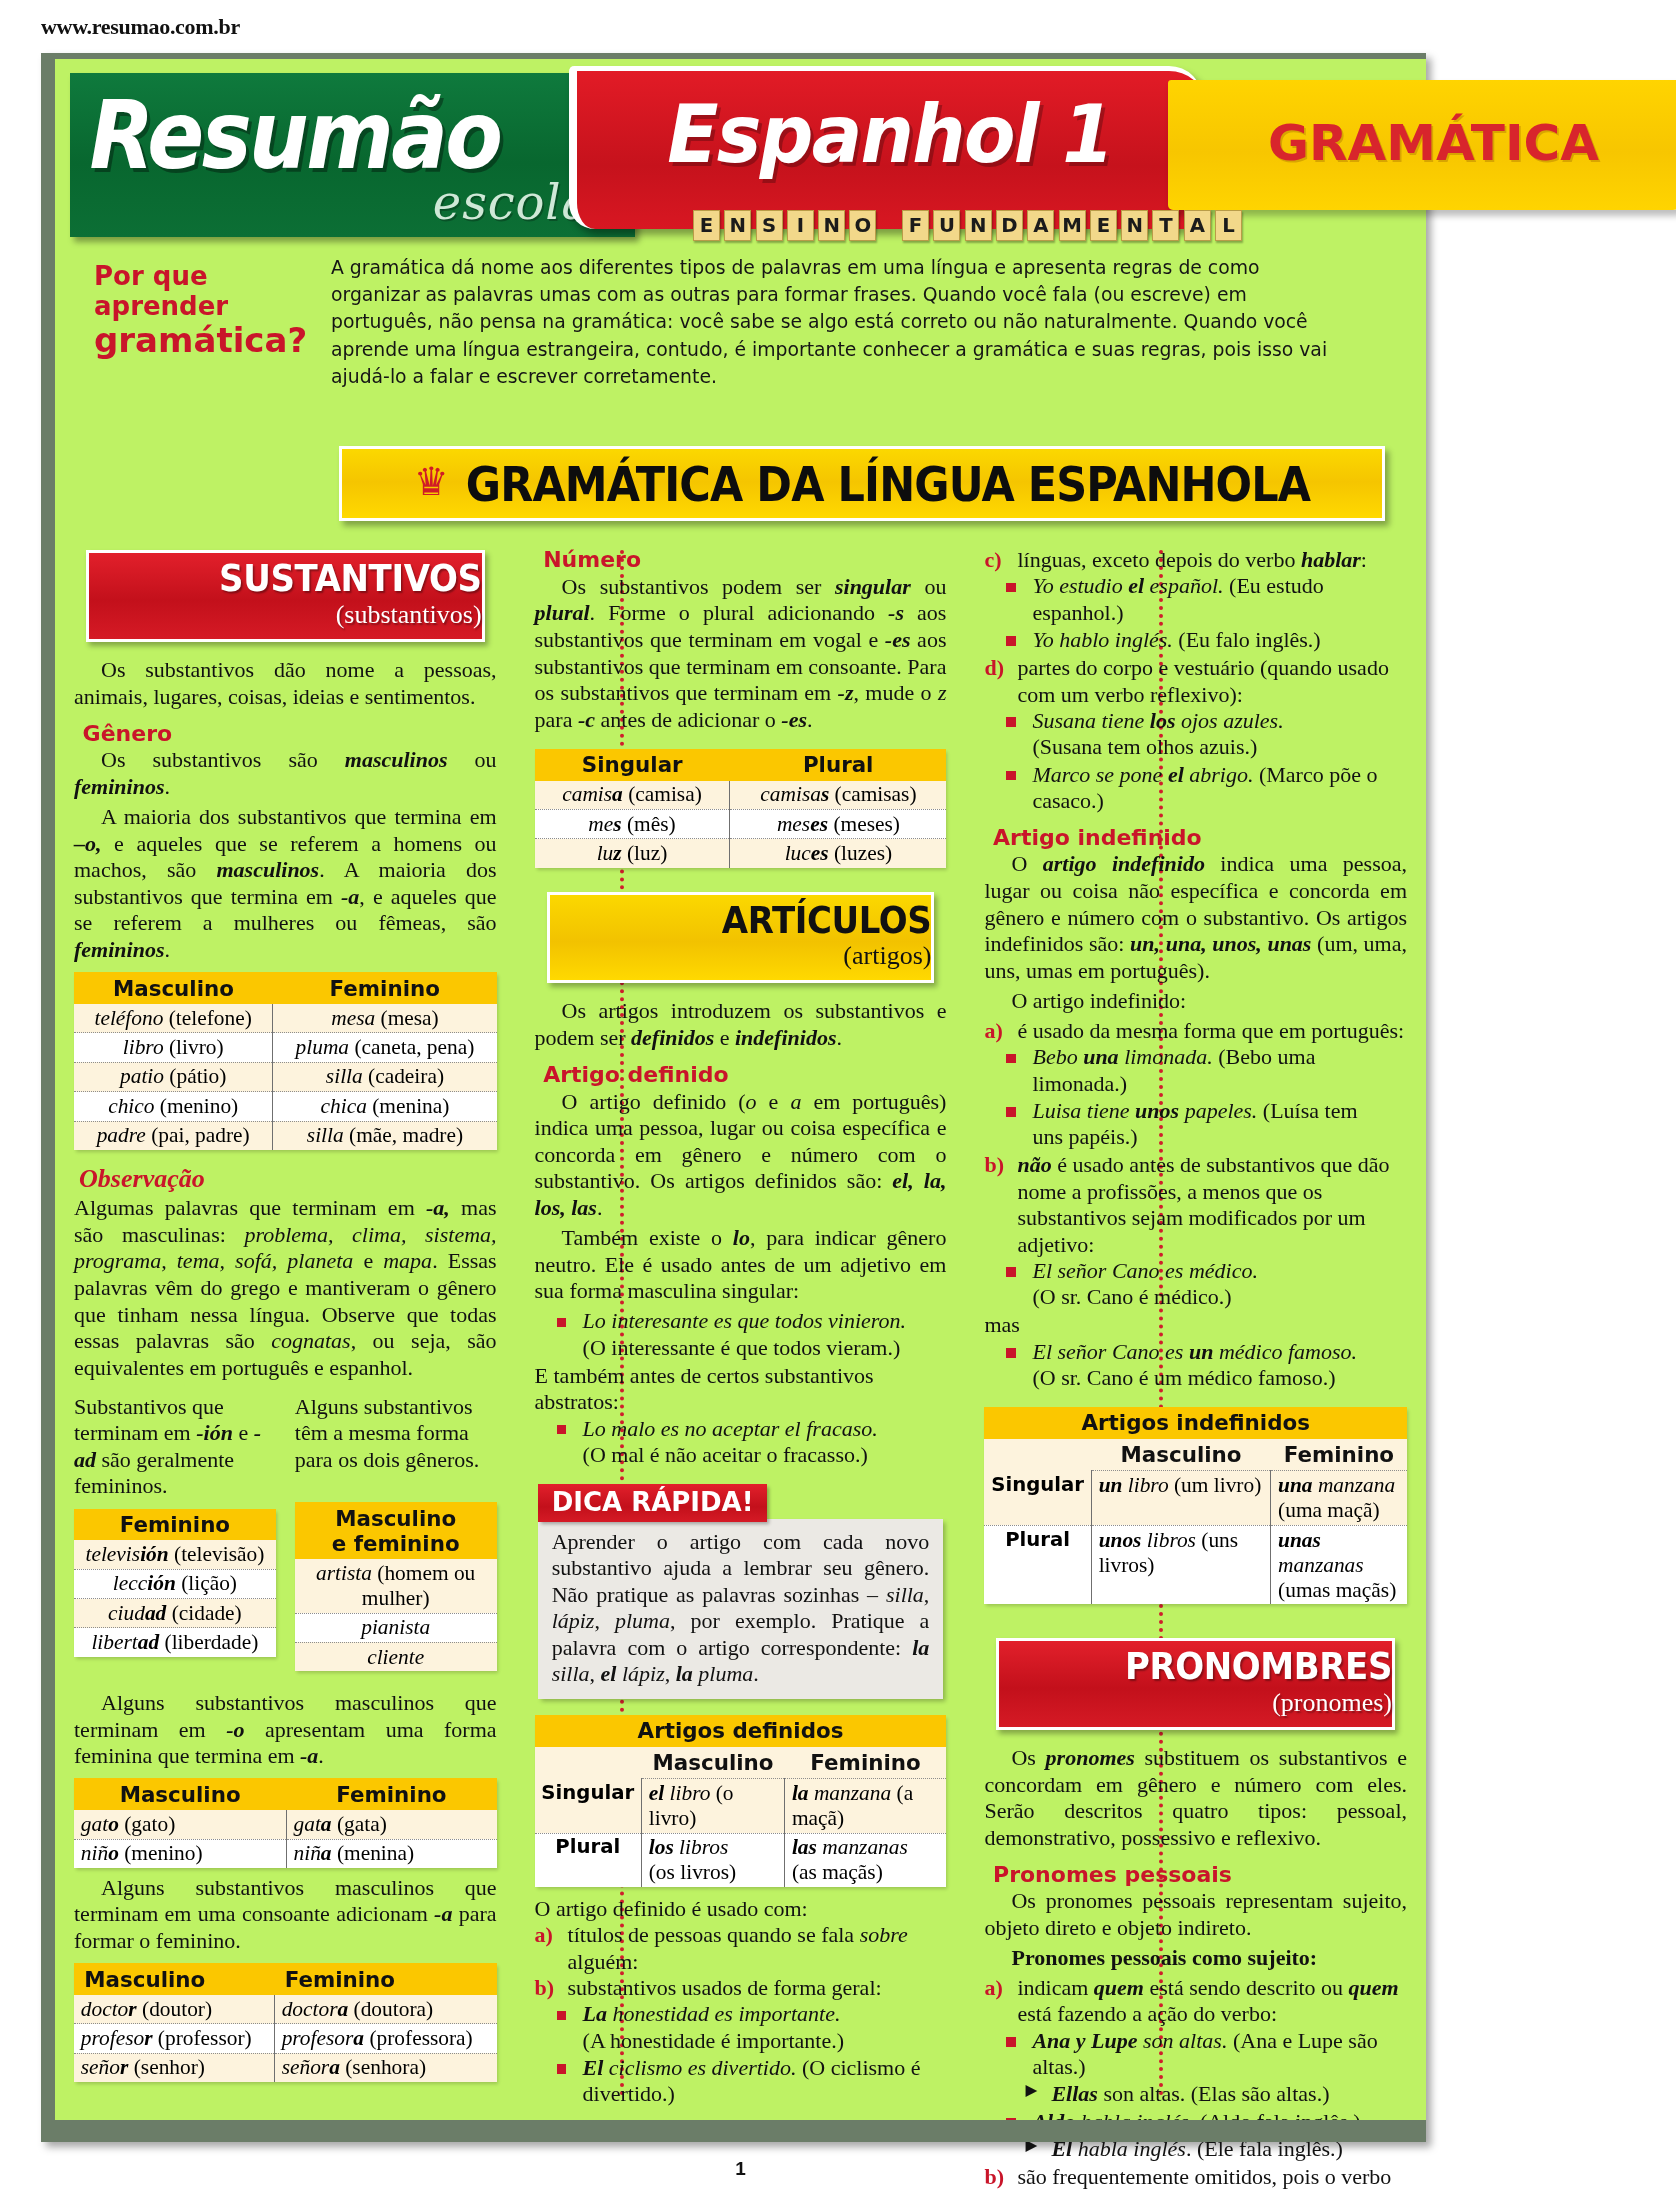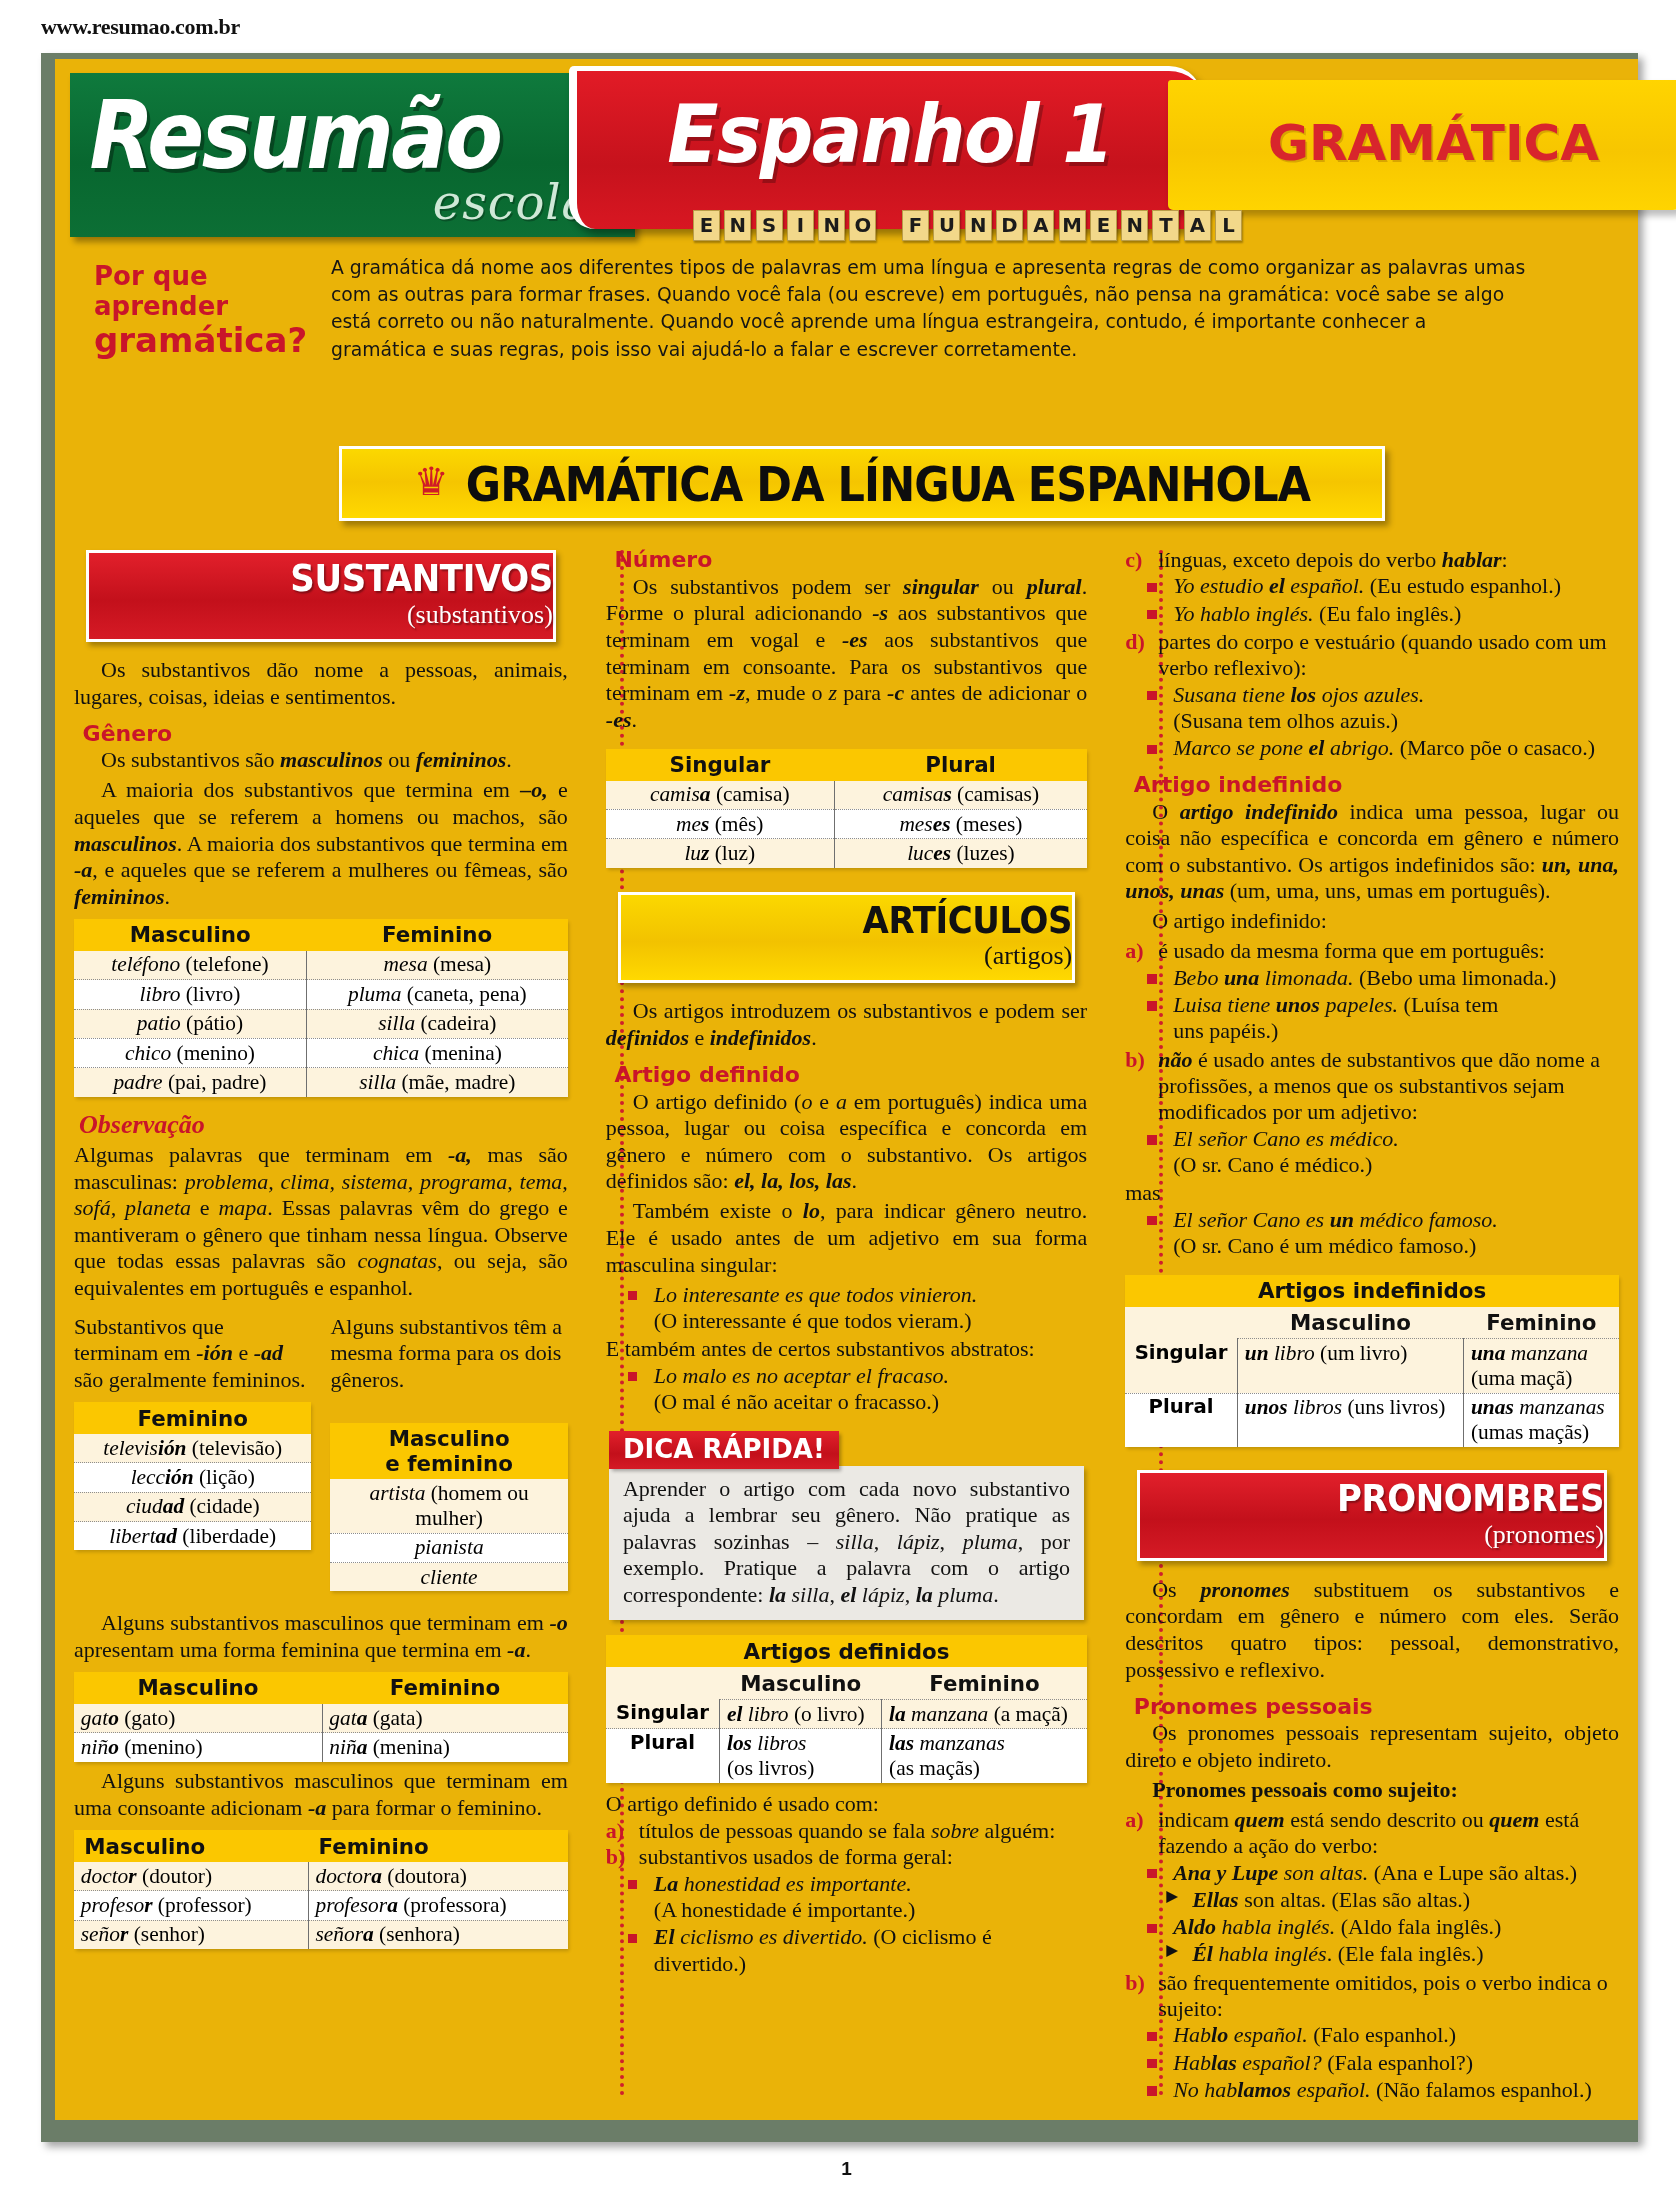--- a/index.html
+++ b/index.html
@@ -14,22 +14,22 @@
   
   .site-url{
     position:absolute; left:41px; top:13.7px;
     font-family:"Liberation Serif", serif;
     font-weight:bold; font-size:22px; color:#111;
     letter-spacing:-0.3px;
   }
   
   .page-frame{
     position:absolute; left:41px; top:53px;
-    width:1597px; height:2089px;
-    background:#eab308;
+    width:1385px; height:2089px;
+    background:#bef264;
     border-left:14.6px solid #6b7d68;
     border-top:6px solid #6b7d68;
     border-right:0;
     border-bottom:0;
     box-shadow:5.1px 5.1px 7.7px rgba(0,0,0,0.35);
   }
   .page-inner{ position:relative; width:100%; height:100%; }
   .bottom-bar{
     position:absolute; left:0; bottom:0; width:100%; height:22px;
     background:#6b7d68;
@@ -635,21 +635,21 @@
             <td class="lft"><span class="bi">una</span> <i>manzana</i><br>(uma maçã)</td>
           </tr>
           <tr>
             <td class="lbl">Plural</td>
             <td class="lft"><span class="bi">unos</span> <i>libros</i> (uns livros)</td>
             <td class="lft"><span class="bi">unas</span> <i>manzanas</i><br>(umas maçãs)</td>
           </tr>
         </tbody>
       </table>
 
-      <div class="sec-head red" style="margin-top:23px;">
+      <div class="sec-head red" style="margin-top:34px;">
         <span class="sec-title">PRONOMBRES</span>
         <span class="sec-sub">(pronomes)</span>
       </div>
 
       <p class="p">Os <b>pronomes</b> substituem os substantivos e concordam em gênero e número com eles. Serão descritos quatro tipos: pessoal, demonstrativo, possessivo e reflexivo.</p>
 
       <div class="sub-head">Pronomes pessoais</div>
       <p class="p">Os pronomes pessoais representam sujeito, objeto direto e objeto indireto.</p>
       <p class="p" style="font-weight:bold;">Pronomes pessoais como sujeito:</p>
 

